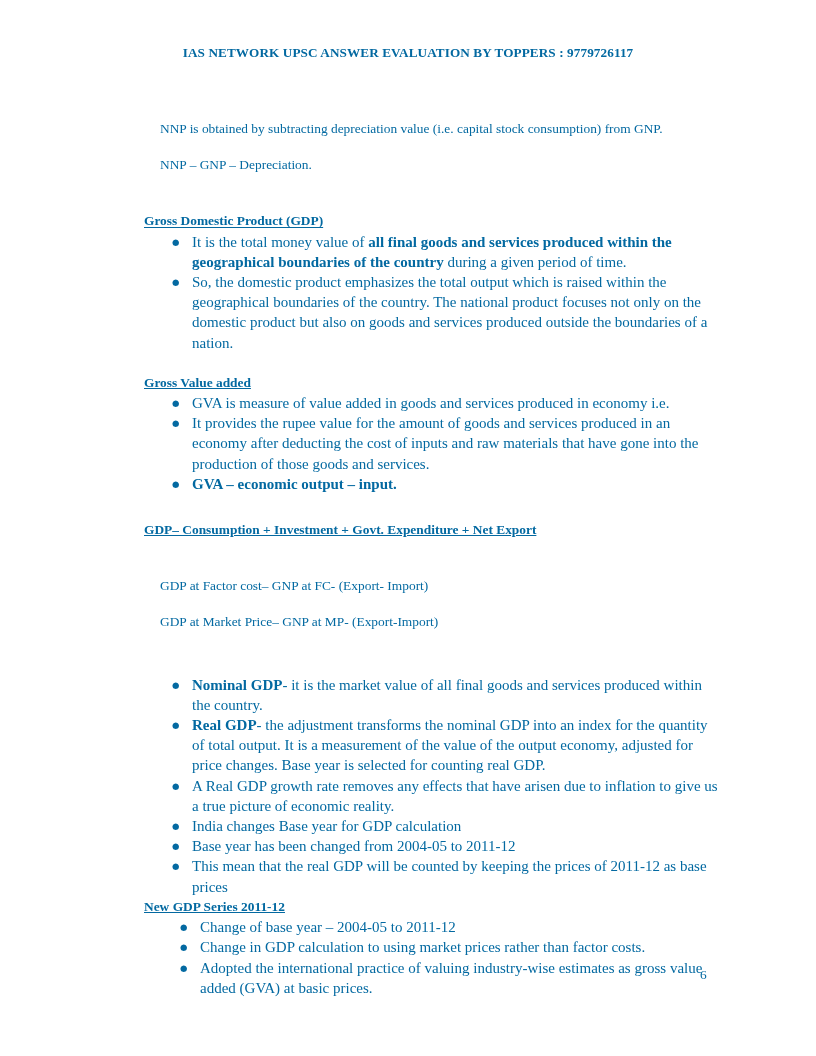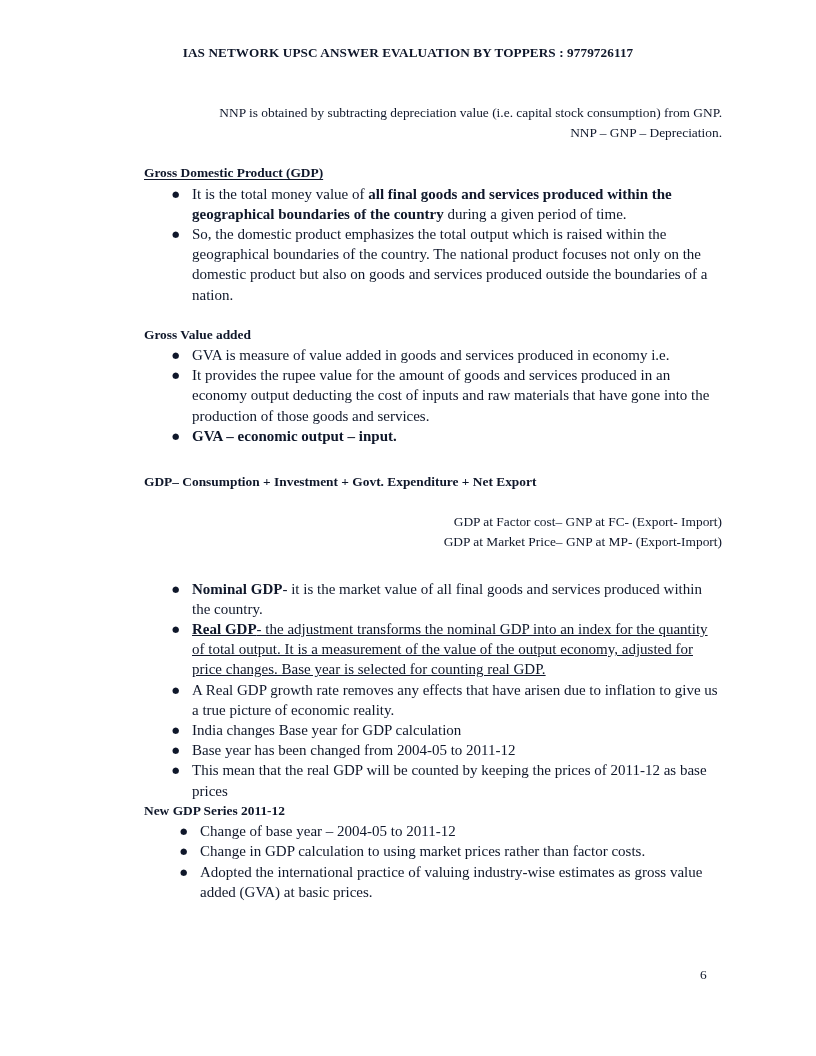--- a/index.html
+++ b/index.html
@@ -9,21 +9,21 @@
     background: #ffffff;
   }
   .page {
     position: relative;
     width: 816px;
     height: 1056px;
     background: #ffffff;
     margin: 0 auto;
     overflow: hidden;
     font-family: "Liberation Serif", "DejaVu Serif", serif;
-    color: #0f172a;
+    color: #0369a1;
     -webkit-font-smoothing: none;
   }
   .doc-header {
     position: absolute;
     top: 45px;
     left: 0;
     width: 816px;
     text-align: center;
     font-family: "Liberation Serif", "DejaVu Serif", serif;
     font-weight: bold;
@@ -32,28 +32,29 @@
   }
   .body-area {
     position: absolute;
     top: 103px;
     left: 144px;
     width: 578px;
   }
   .para {
     font-size: 13.4px;
     line-height: 20.2px;
-    margin: 0;
-    text-align: right;
+    margin: 16px;
+    text-align: left;
   }
   .heading {
     font-size: 13.4px;
     font-weight: bold;
     line-height: 20.2px;
     margin: 0;
+    text-decoration: underline;
   }
   .heading.underline {
     text-decoration: underline;
     text-underline-offset: 2px;
   }
   .spacer-md { height: 20px; }
   .spacer-lg { height: 26px; }
 
   ul.bullets {
     list-style: none;
@@ -75,21 +76,21 @@
     font-size: 8.5px;
     line-height: 21px;
     font-family: "DejaVu Sans", sans-serif;
   }
   ul.bullets.indent-more > li {
     padding-left: 56px;
   }
   ul.bullets.indent-more > li::before {
     left: 36px;
   }
-  li.gap-before { margin-top: 20px; text-decoration: underline; }
+  li.gap-before { margin-top: 20px; }
   b, .b { font-weight: bold; }
 
   .page-number {
     position: absolute;
     left: 700px;
     top: 967px;
     font-size: 13.4px;
     font-family: "Liberation Serif", "DejaVu Serif", serif;
   }
 </style>
@@ -113,21 +114,21 @@
       <li><span>It is the total money value of </span><b>all final goods and services produced within the geographical boundaries of the country</b><span> during a given period of time.</span></li>
       <li>So, the domestic product emphasizes the total output which is raised within the geographical boundaries of the country. The national product focuses not only on the domestic product but also on goods and services produced outside the boundaries of a nation.</li>
     </ul>
 
     <div class="spacer-md"></div>
 
     <div class="heading">Gross Value added</div>
 
     <ul class="bullets">
       <li>GVA is measure of value added in goods and services produced in economy i.e.</li>
-      <li>It provides the rupee value for the amount of goods and services produced in an economy output deducting the cost of inputs and raw materials that have gone into the production of those goods and services.</li>
+      <li>It provides the rupee value for the amount of goods and services produced in an economy after deducting the cost of inputs and raw materials that have gone into the production of those goods and services.</li>
       <li class="b">GVA – economic output – input.</li>
     </ul>
 
     <div class="spacer-lg"></div>
 
     <div class="heading">GDP– Consumption + Investment + Govt. Expenditure + Net Export</div>
 
     <div class="spacer-md"></div>
 
     <p class="para">GDP at Factor cost– GNP at FC- (Export- Import)</p>

